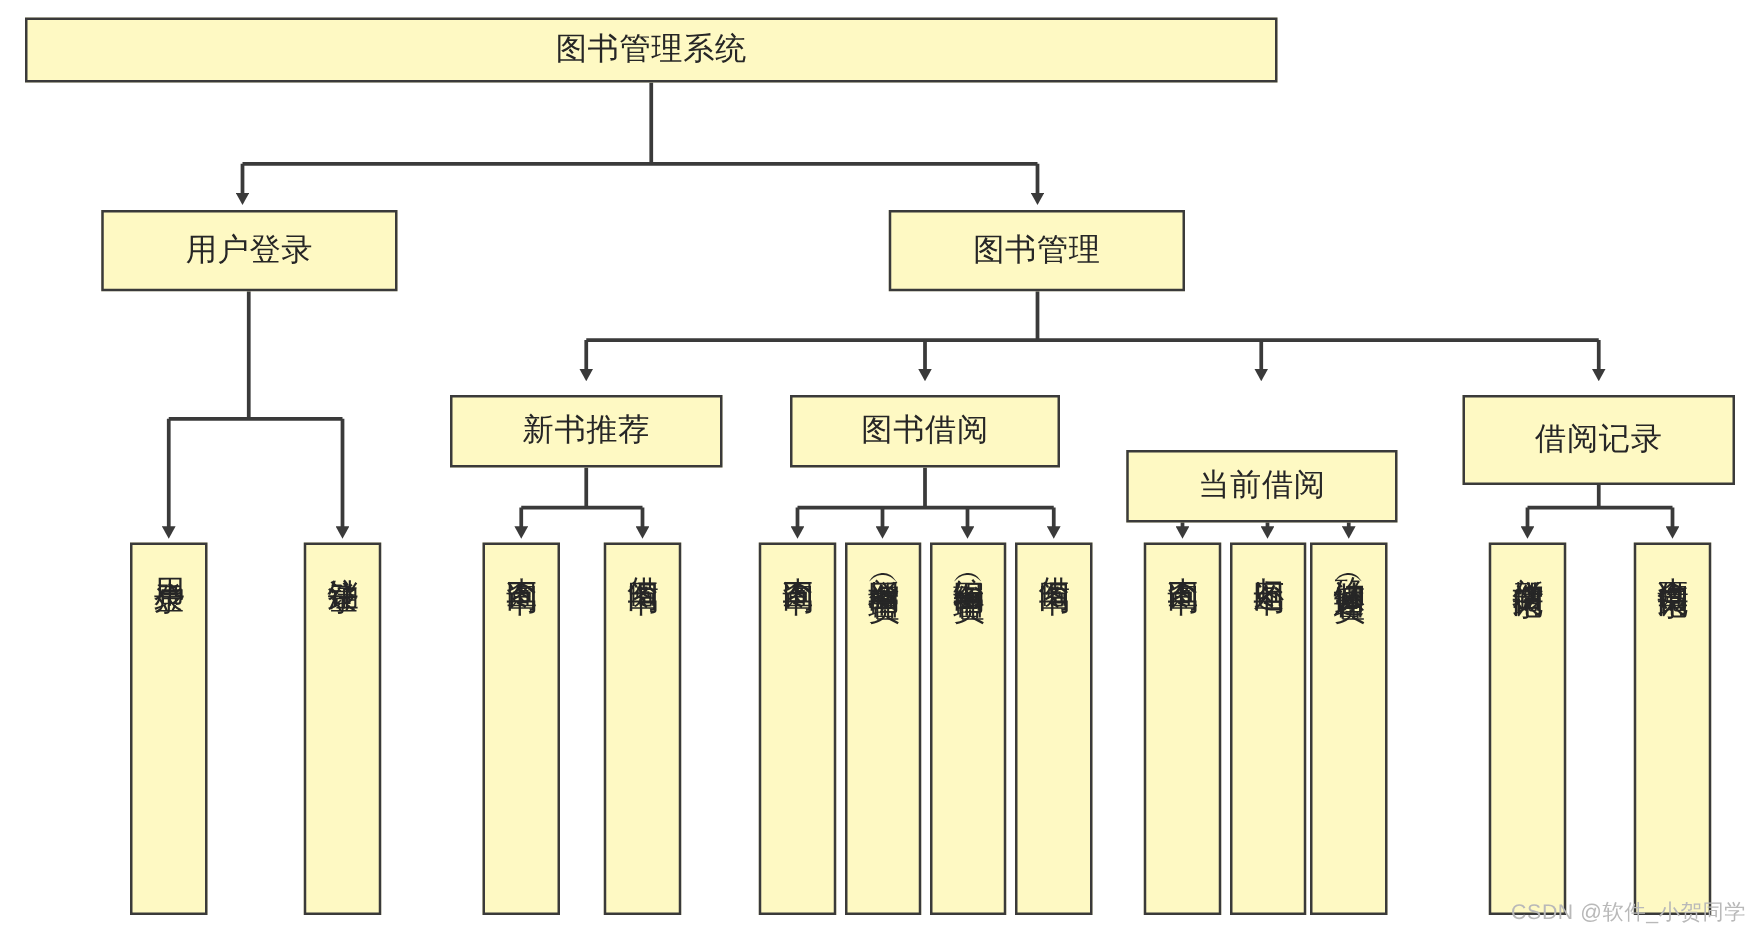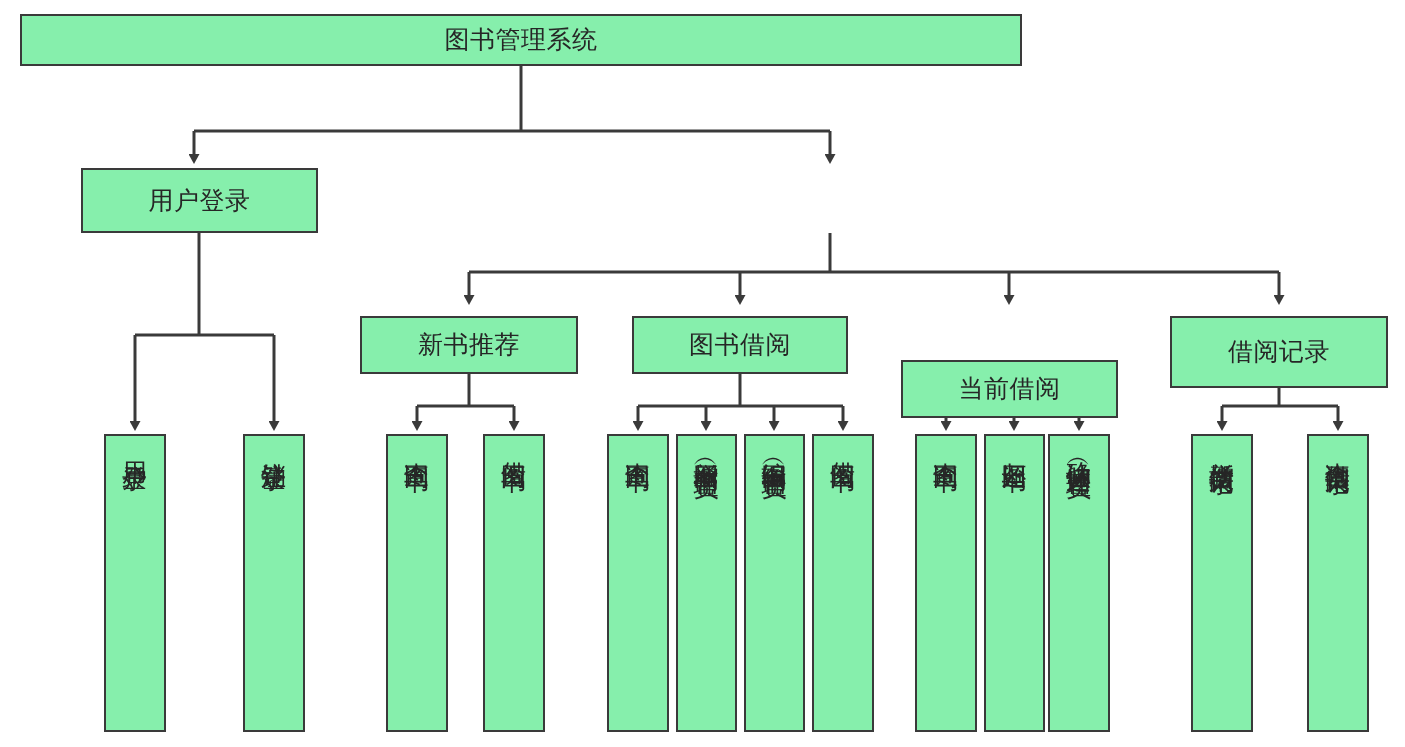--- a/index.html
+++ b/index.html
@@ -10,21 +10,21 @@
     font-family:"Liberation Sans","DejaVu Sans",sans-serif;
     overflow:hidden;
     position:relative;
   }
   #diagram{position:absolute;left:0;top:0;width:1405px;height:747px;}
 
   .node{
     position:absolute;
     box-sizing:border-box;
     border:2.5px solid #3a3a3a;
-    background:#86efac;
+    background:#fef9c3;
     display:flex;
     align-items:center;
     justify-content:center;
     color:#262626;
     z-index:5;
   }
   .node .lbl{
     display:block;
     text-align:center;
     letter-spacing:0.5px;
@@ -122,20 +122,23 @@
     </g>
   </svg>
 
   <div class="node h-node" style="left:20px;top:14px;width:1002px;height:52px;">
     <span class="lbl">图书管理系统</span>
   </div>
 
   <div class="node h-node" style="left:81px;top:168px;width:237px;height:65px;">
     <span class="lbl">用户登录</span>
   </div>
+  <div class="node h-node" style="left:711px;top:168px;width:237px;height:65px;">
+    <span class="lbl">图书管理</span>
+  </div>
 
   <div class="node h-node" style="left:360px;top:316px;width:218px;height:58px;">
     <span class="lbl">新书推荐</span>
   </div>
   <div class="node h-node" style="left:632px;top:316px;width:216px;height:58px;">
     <span class="lbl">图书借阅</span>
   </div>
   <div class="node h-node" style="left:901px;top:316px;width:217px;height:58px;margin-top:44px;">
     <span class="lbl">当前借阅</span>
   </div>
@@ -180,13 +183,14 @@
     <span class="lbl">确认归还（管理员）</span>
   </div>
 
   <div class="node v-node" style="left:1191px;top:434px;width:62px;height:298px;">
     <span class="lbl">新增借阅记录</span>
   </div>
   <div class="node v-node" style="left:1307px;top:434px;width:62px;height:298px;">
     <span class="lbl">查询借阅记录</span>
   </div>
 
+  <div id="watermark">CSDN @软件_小贺同学</div>
 </div>
 
 </body></html>

